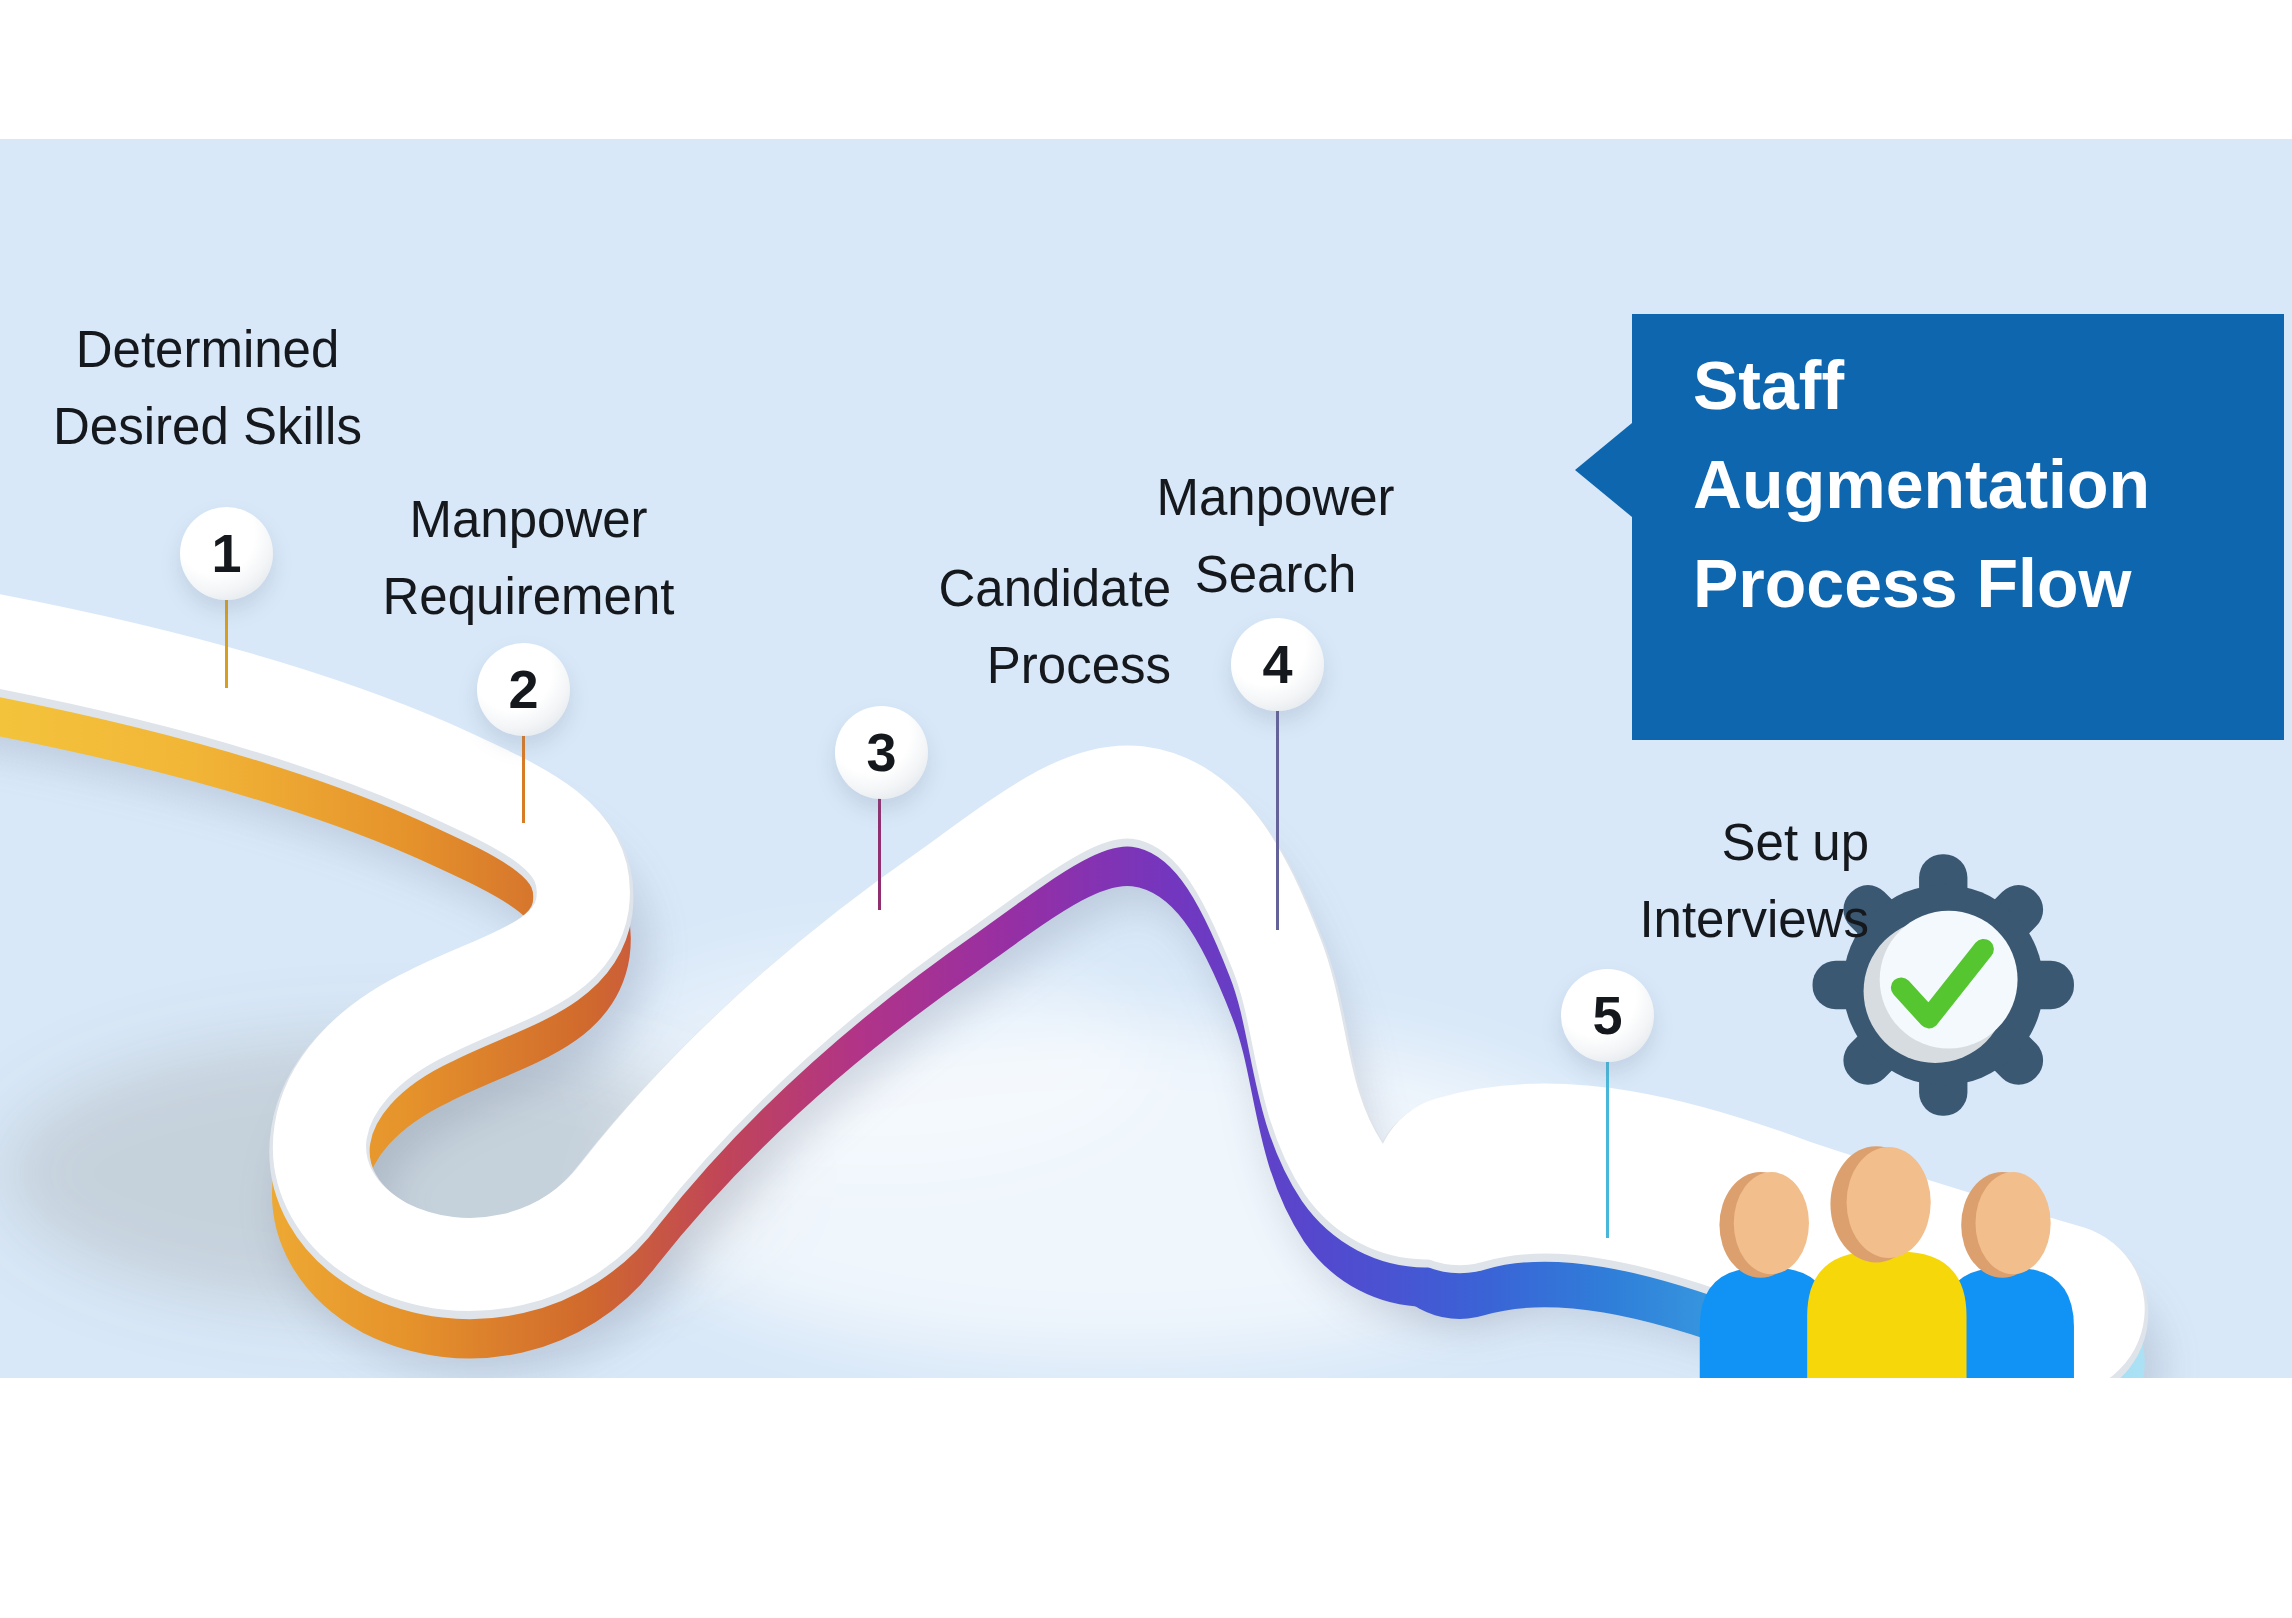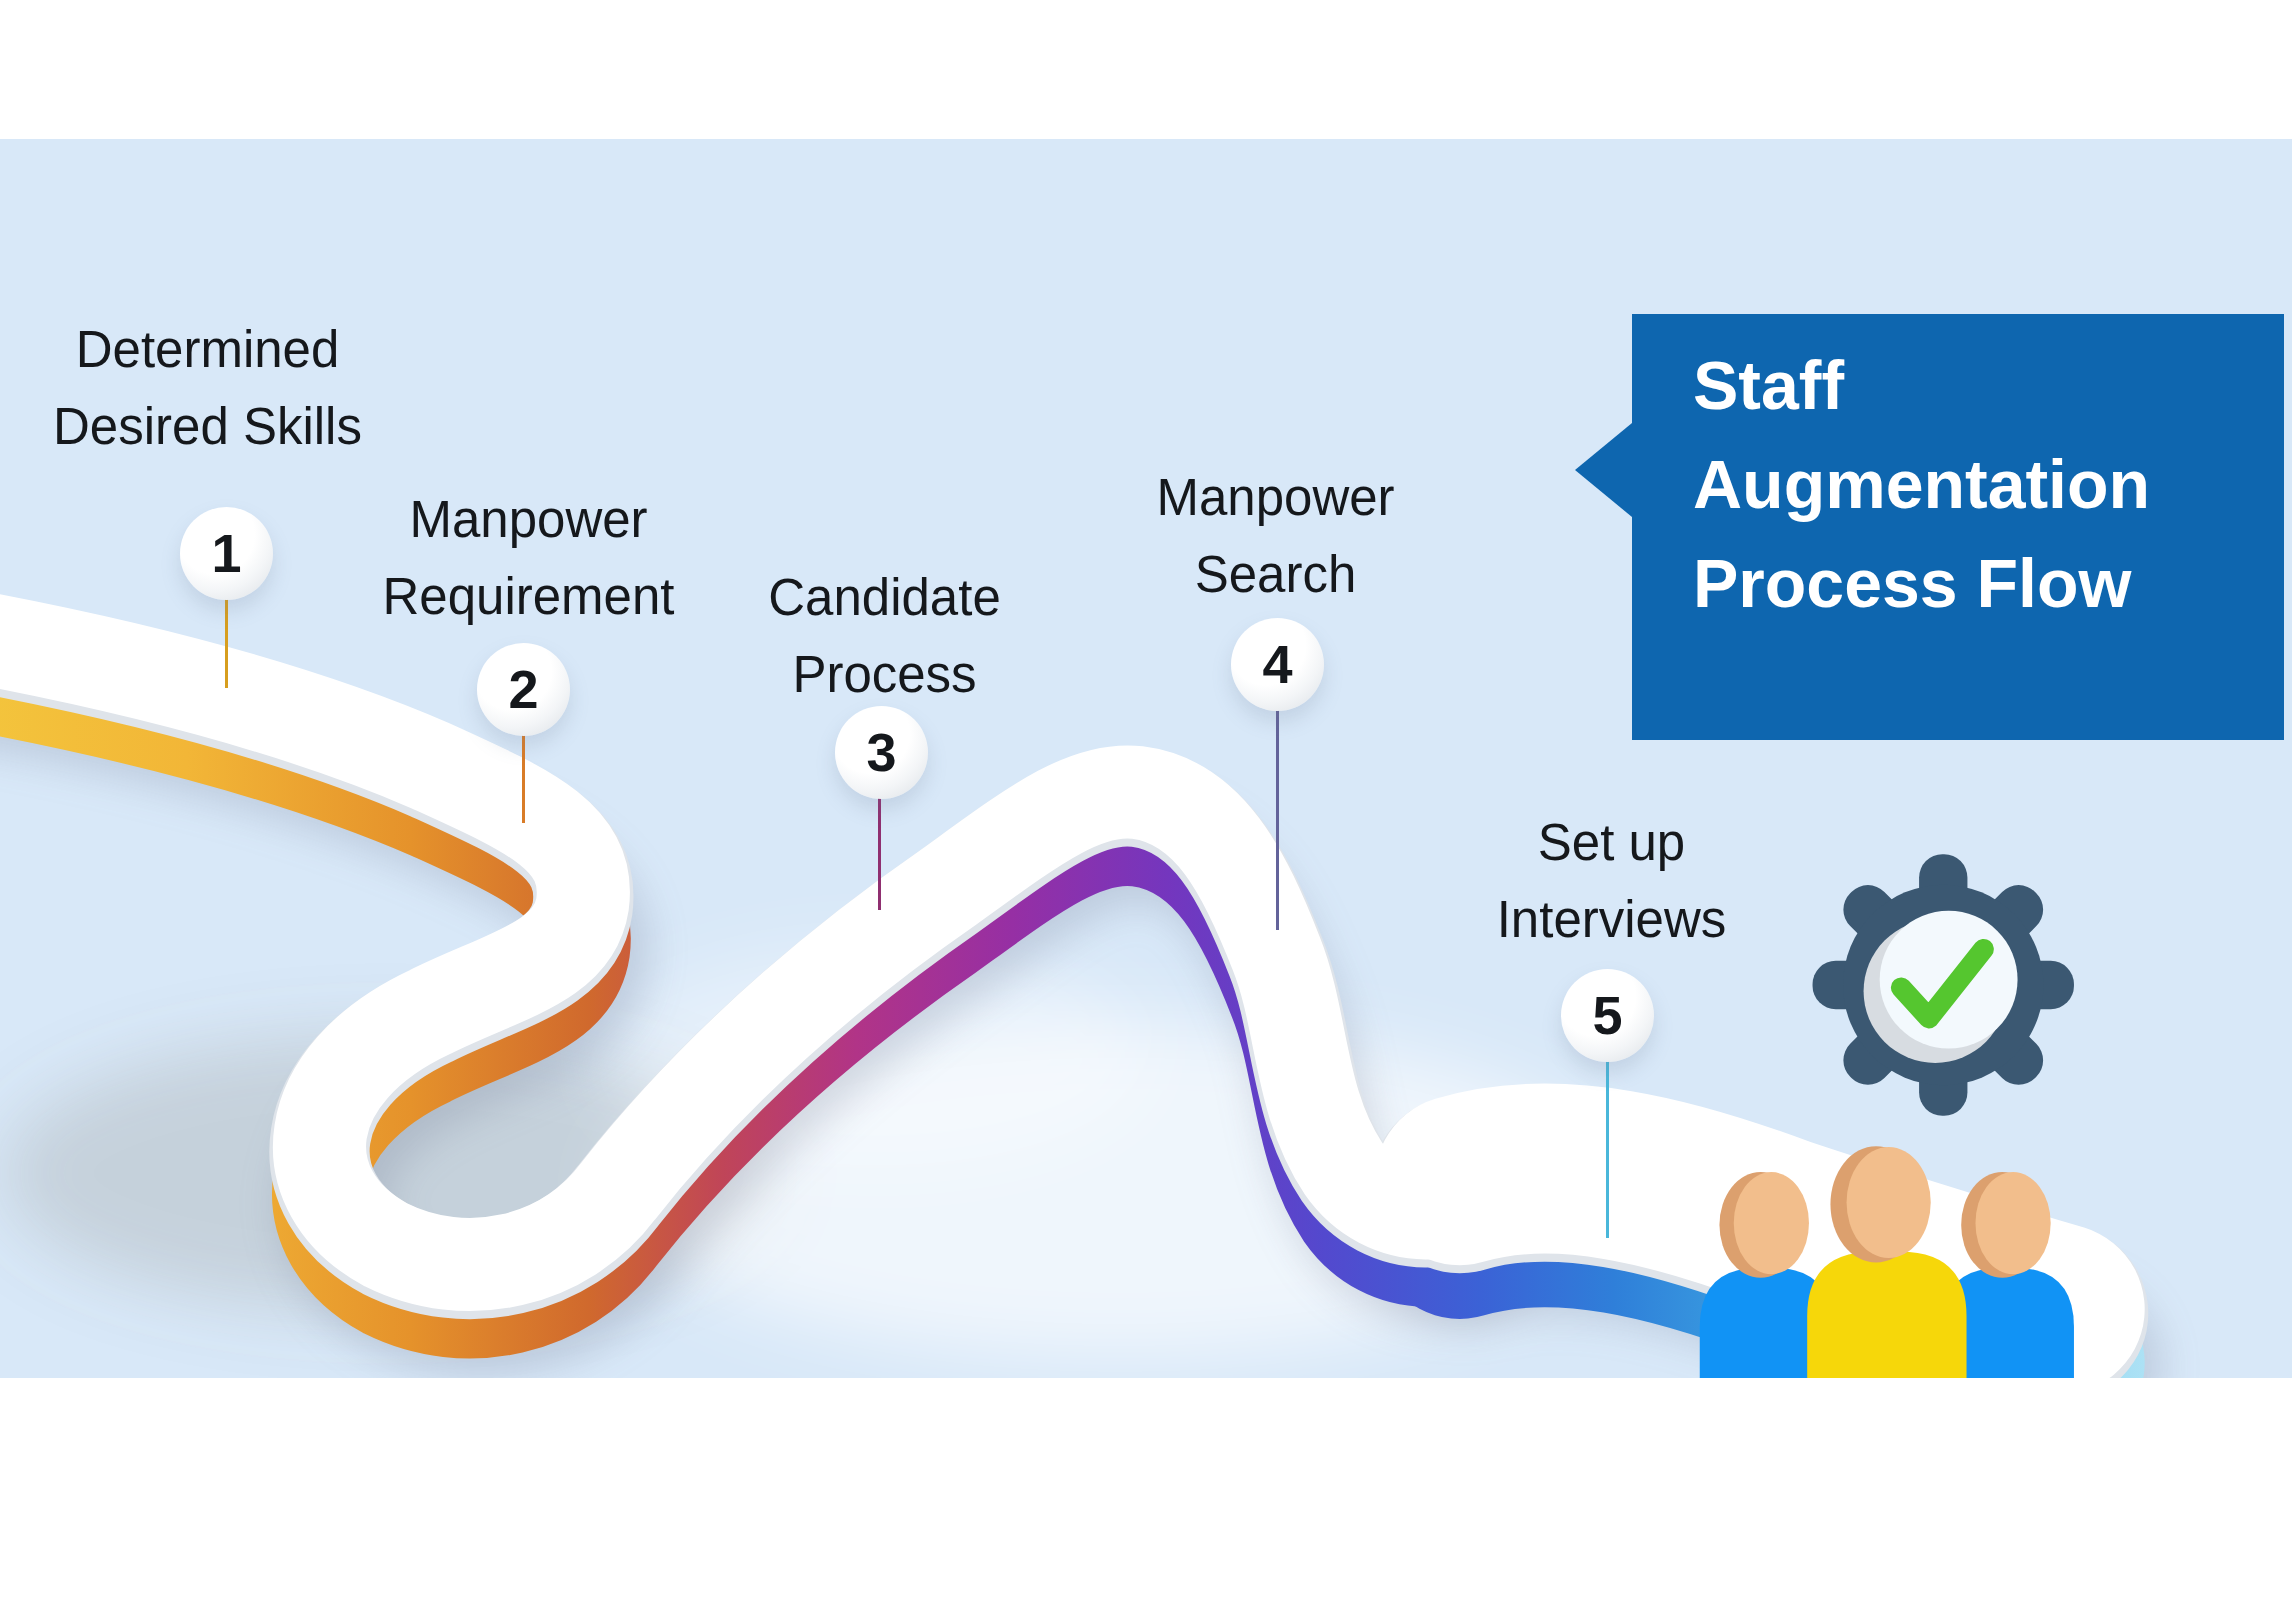--- a/index.html
+++ b/index.html
@@ -141,29 +141,29 @@
     </div>
 
     <div class="step-label" style="left:-79px;top:172px;">
       <div>Determined</div>
       <div>Desired Skills</div>
     </div>
     <div class="step-label" style="left:242px;top:342px;">
       <div>Manpower</div>
       <div>Requirement</div>
     </div>
-    <div class="step-label" style="left:598px;top:420px;">
+    <div class="step-label" style="left:598px;top:411px;text-align:right;">
       <div>Candidate</div>
       <div>Process</div>
     </div>
     <div class="step-label" style="left:989px;top:320px;">
       <div>Manpower</div>
       <div>Search</div>
     </div>
-    <div class="step-label" style="left:1325px;top:665px;">
+    <div class="step-label" style="left:1296px;top:665px;text-align:right;">
       <div>Set up</div>
       <div>Interviews</div>
     </div>
 
     <div class="stem" style="left:225px;top:458px;height:91px;background:#d79e1f;"></div>
     <div class="stem" style="left:522px;top:594px;height:90px;background:#d97c28;"></div>
     <div class="stem" style="left:878px;top:655px;height:116px;background:#8f2f70;"></div>
     <div class="stem" style="left:1276px;top:567px;height:224px;background:#63639a;"></div>
     <div class="stem" style="left:1606px;top:920px;height:179px;background:#49b7da;"></div>
 

